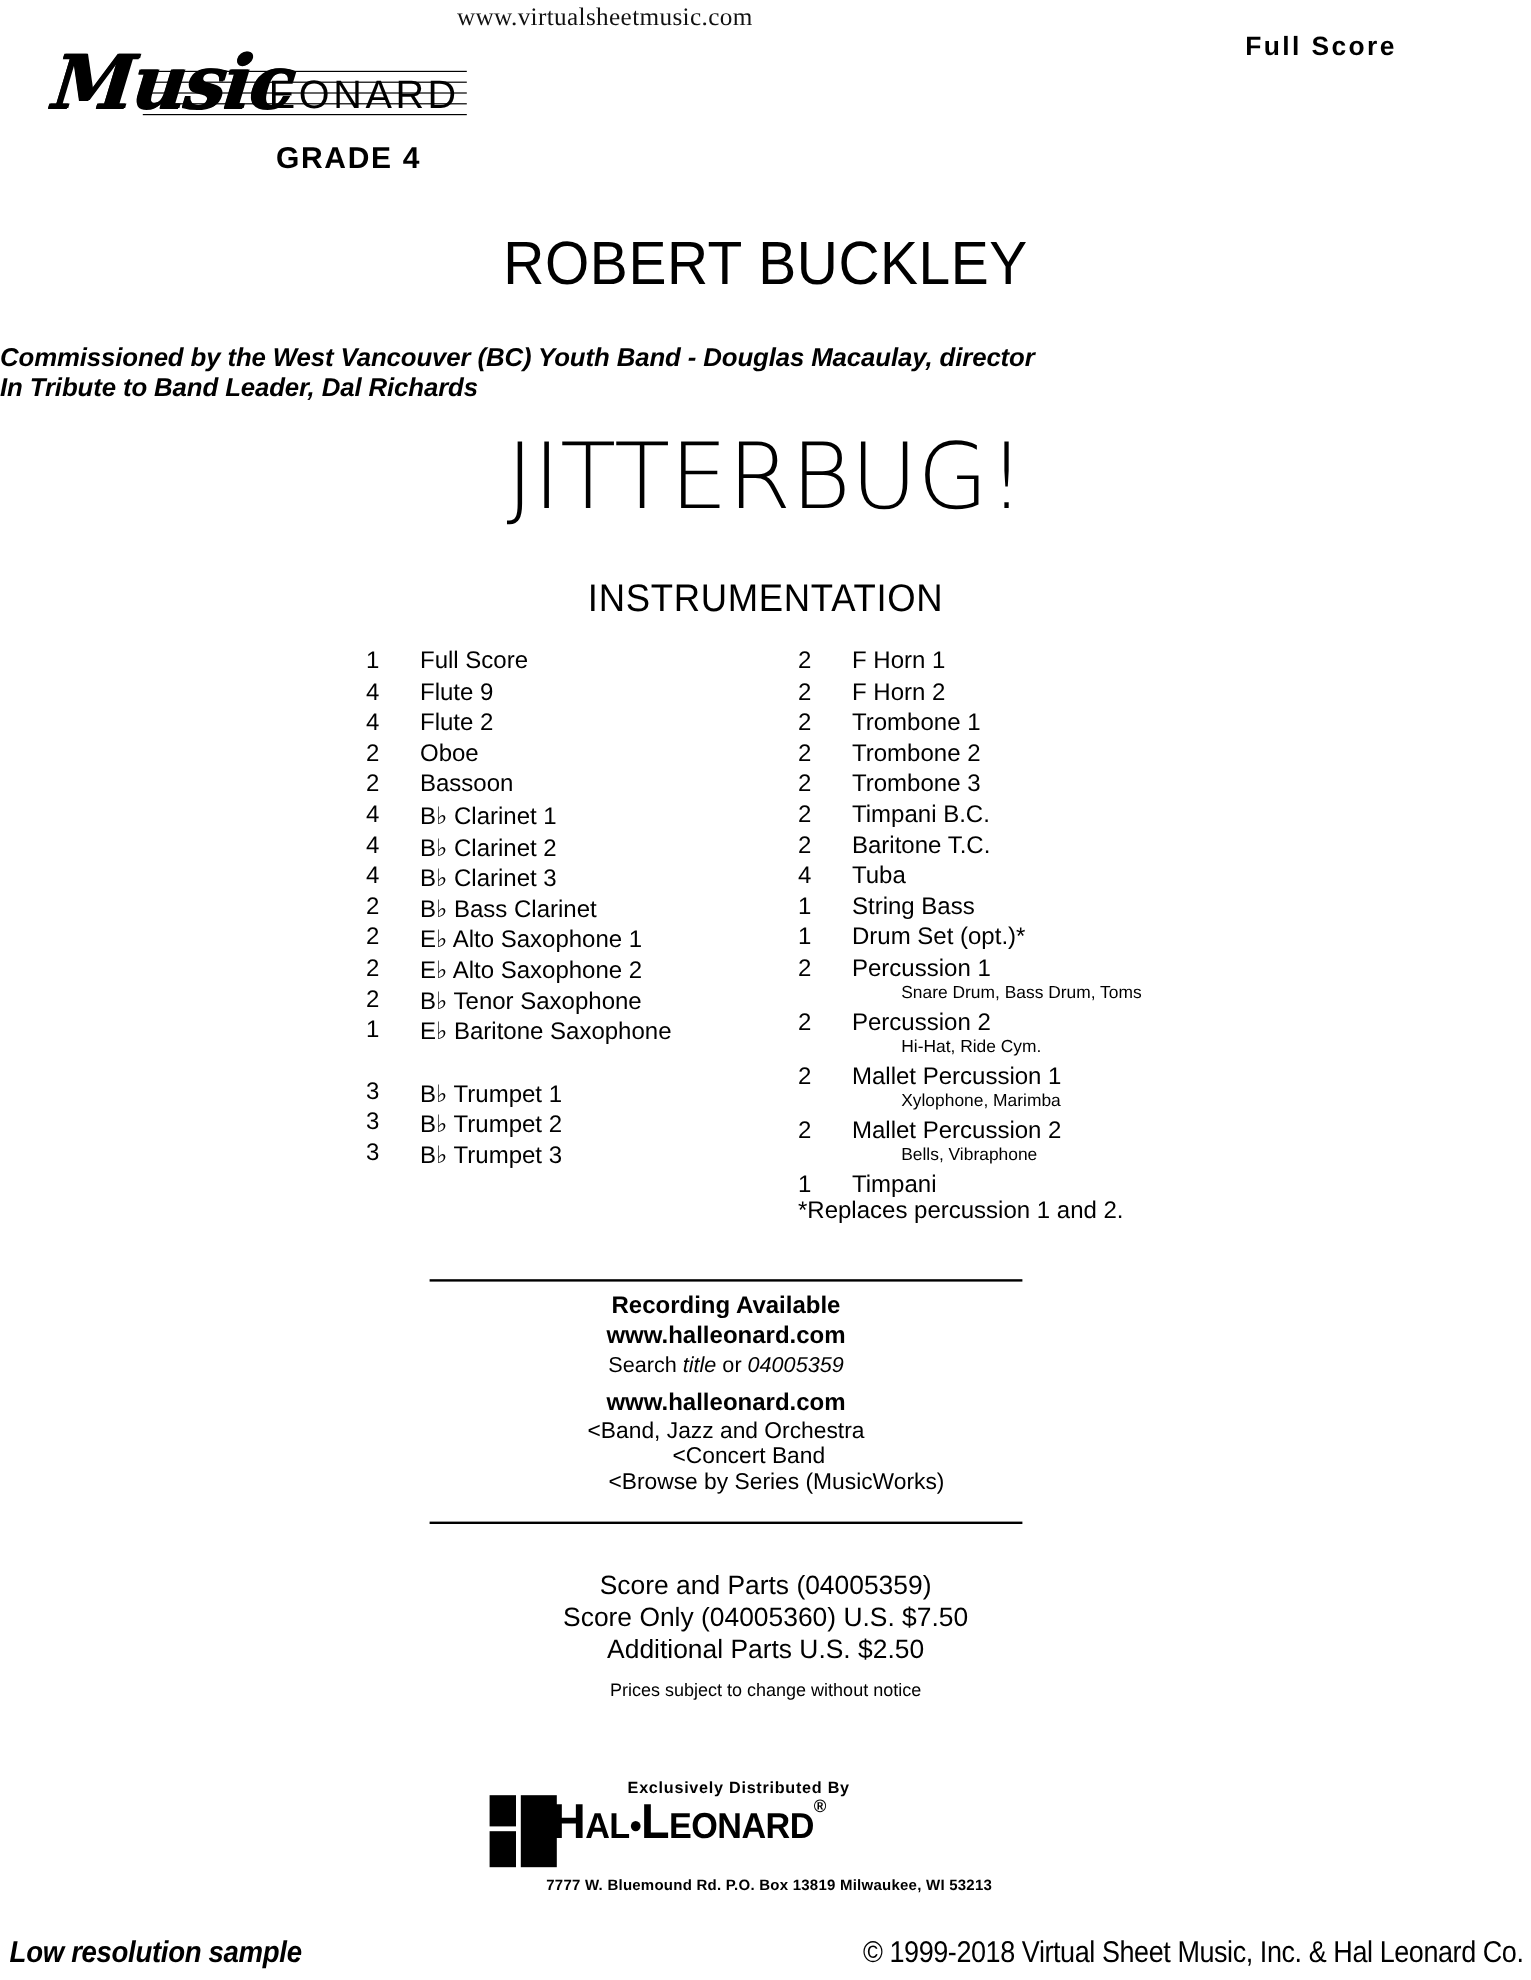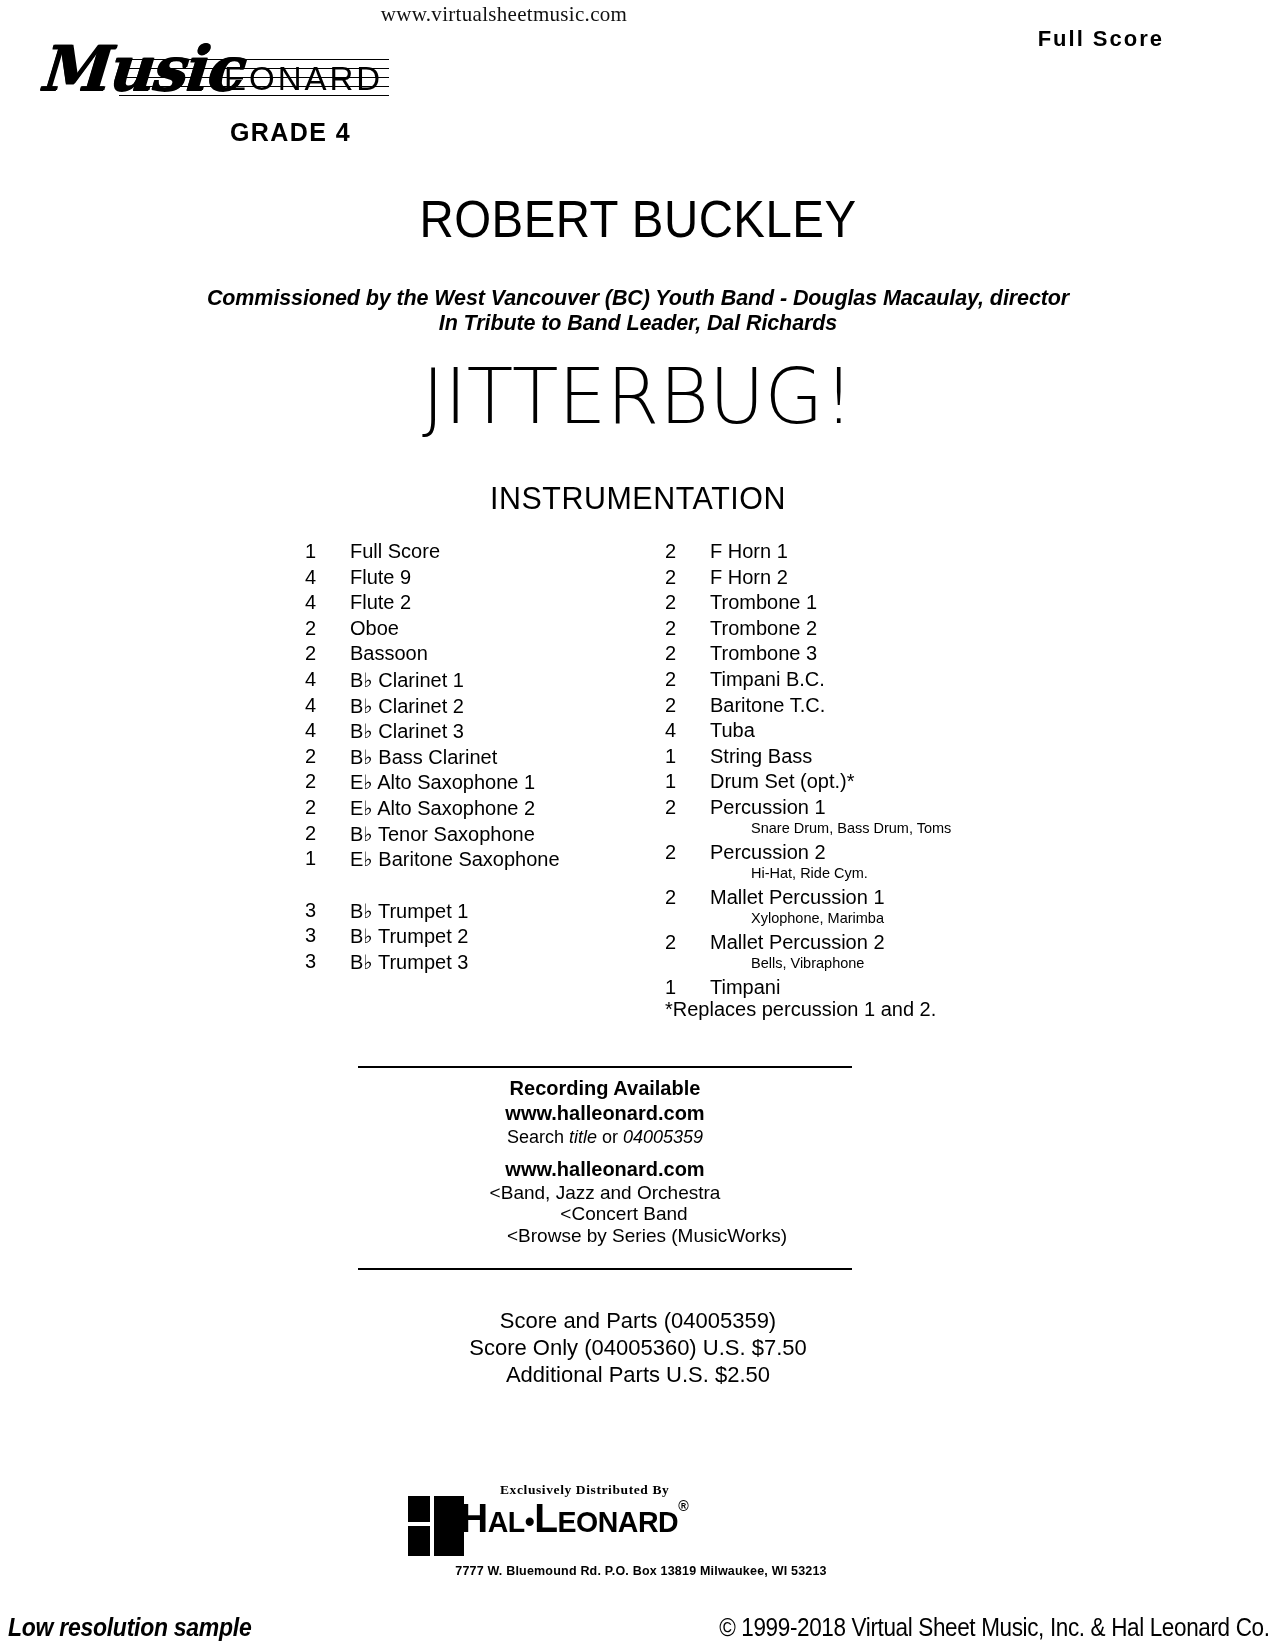--- a/index.html
+++ b/index.html
@@ -118,21 +118,20 @@
     font-family: "Liberation Sans", sans-serif;
     font-size: 51px;
     letter-spacing: 0.5px;
     transform: scaleX(0.93);
   }
   .commission {
     position: absolute;
     top: 286px;
     left: 0;
     width: 1276px;
-    text-align: center;
     font-family: "Liberation Sans", sans-serif;
     font-style: italic;
     font-weight: bold;
     font-size: 21.5px;
     line-height: 25px;
     letter-spacing: -0.1px;
   }
   .title {
     position: absolute;
     top: 352px;
@@ -288,23 +287,23 @@
     height: 120px;
   }
   .hl-inner {
     position: relative;
     margin: 0 auto;
     width: 460px;
     height: 120px;
   }
   .hl-excl {
     position: absolute;
-    left: 92px;
+    left: 115px;
     top: 4px;
-    font-family: Liberation Serif, serif;
+    font-family: Liberation Sans, sans-serif;
     font-weight: bold;
     font-size: 13.5px;
     letter-spacing: 0.6px;
   }
   .hl-mark {
     position: absolute;
     left: 0px;
     top: 18px;
     width: 58px;
     height: 60px;
@@ -568,20 +567,21 @@
   </div>
 
   <div class="rule rule-bot"></div>
 
   <div class="prices">
     <div>Score and Parts (04005359)</div>
     <div>Score Only (04005360) U.S. $7.50</div>
     <div>Additional Parts U.S. $2.50</div>
   </div>
 
+  <div class="price-note">Prices subject to change without notice</div>
 
   <div class="hl-block">
     <div class="hl-inner">
       <div class="hl-excl">Exclusively Distributed By</div>
       <div class="hl-mark">
         <div class="sq sq-a"></div>
         <div class="sq sq-b"></div>
         <div class="sq sq-c"></div>
         <div class="slash"></div>
       </div>

